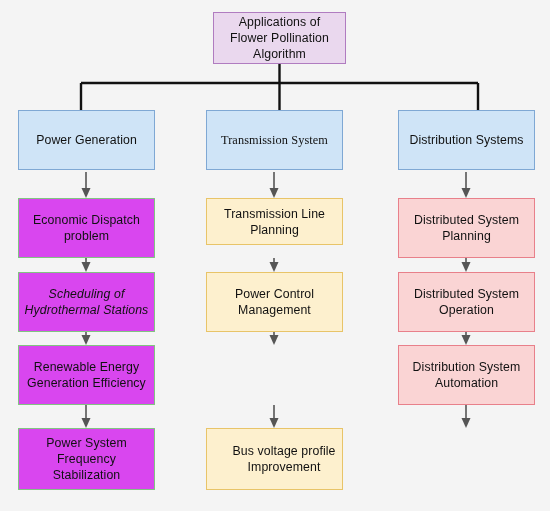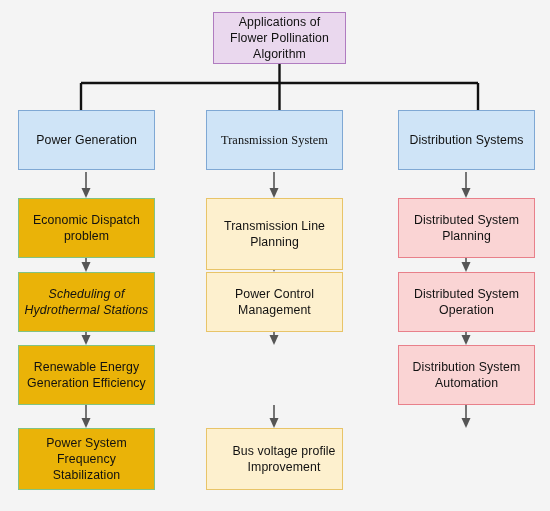--- a/index.html
+++ b/index.html
@@ -38,21 +38,21 @@
   }
   .root {
     background: #ead8ee;
     border-color: #b07cc0;
   }
   .lvl1 {
     background: #cfe4f7;
     border-color: #7fa8d4;
   }
   .green {
-    background: #eab308;
+    background: #d946ef;
     border-color: #82c382;
   }
   .yellow {
     background: #fdf0ce;
     border-color: #e8c468;
   }
   .red {
     background: #fad4d4;
     border-color: #e8808a;
   }
@@ -165,21 +165,21 @@
   <div class="node green" style="left:18px; top:272px; width:137px; height:60px;font-style:italic;">
     <span>Scheduling of Hydrothermal Stations</span>
   </div>
   <div class="node green" style="left:18px; top:345px; width:137px; height:60px;">
     <span>Renewable Energy Generation Efficiency</span>
   </div>
   <div class="node green" style="left:18px; top:428px; width:137px; height:62px;">
     <span>Power System Frequency Stabilization</span>
   </div>
 
-  <div class="node yellow" style="left:206px; top:198px; width:137px; height:72px;">
+  <div class="node yellow" style="left:206px; top:198px; width:137px; height:47px;">
     <span>Transmission Line Planning</span>
   </div>
   <div class="node yellow" style="left:206px; top:272px; width:137px; height:60px;">
     <span>Power Control Management</span>
   </div>
   <div class="node yellow" style="left:206px; top:428px; width:137px; height:62px;padding-left:24px;">
     <span>Bus voltage profile Improvement</span>
   </div>
 
   <div class="node red" style="left:398px; top:198px; width:137px; height:60px;">

